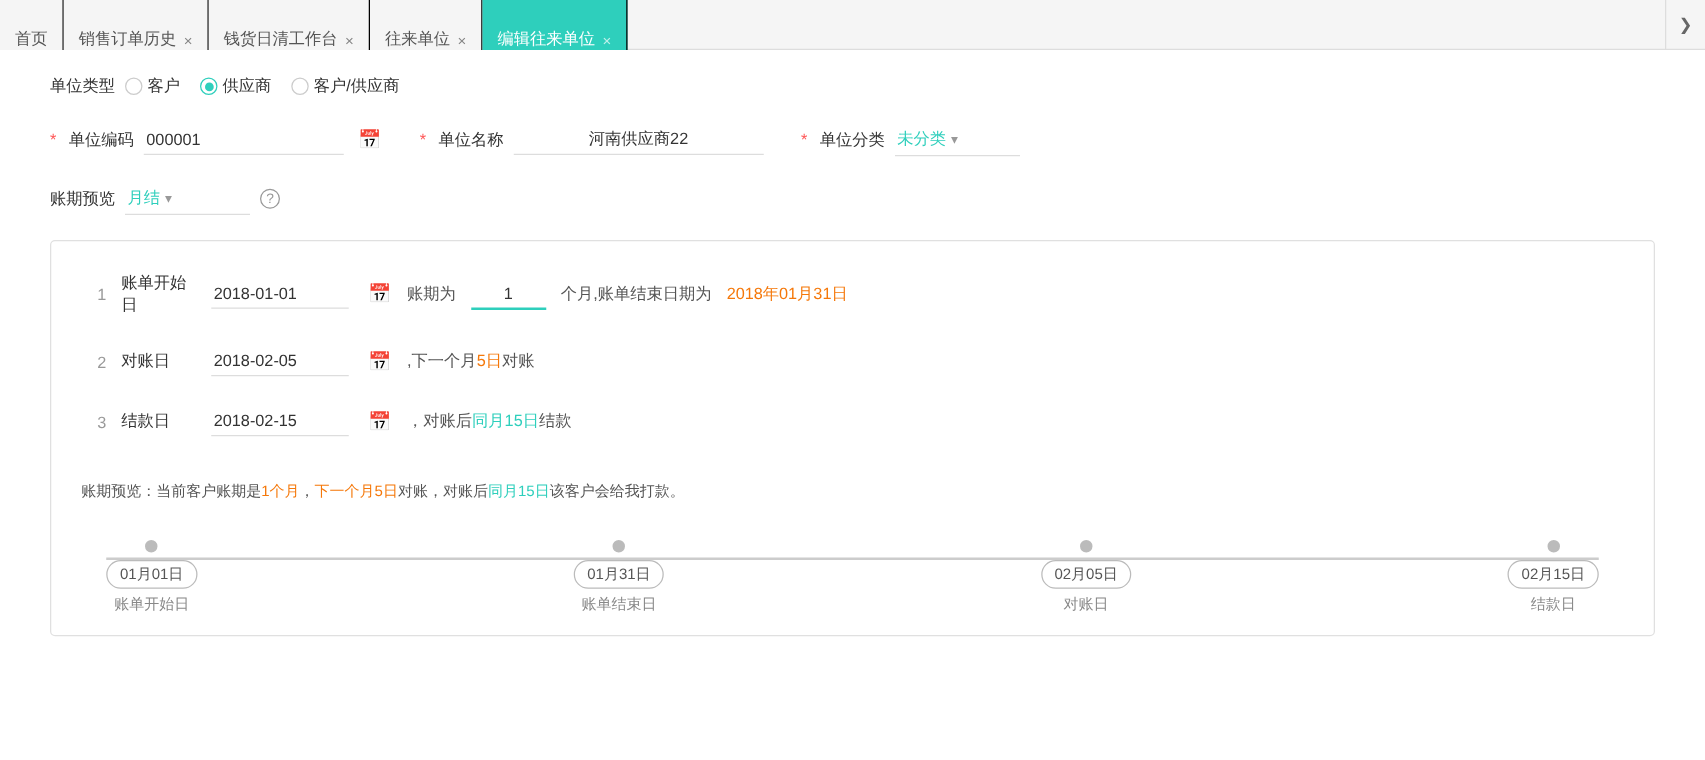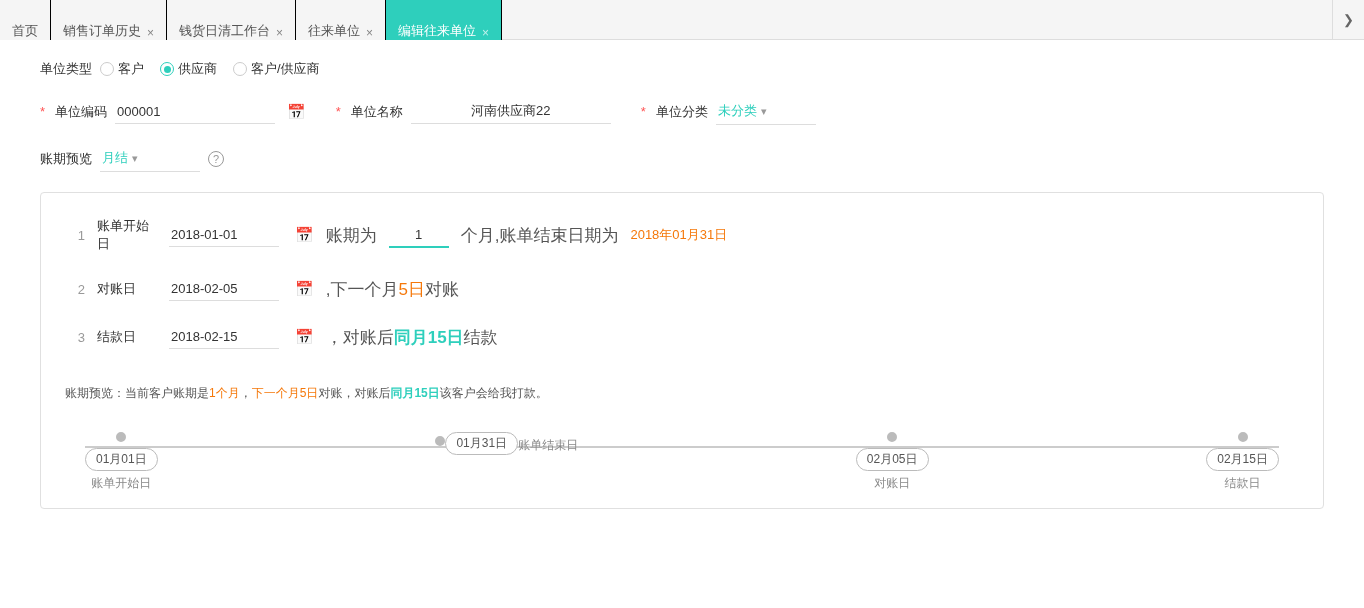--- a/index.html
+++ b/index.html
@@ -213,30 +213,30 @@
       padding: 4px 2px;
       font-size: 13px;
       color: #333;
       width: 60px;
       outline: none;
       text-align: center;
       background: transparent;
     }
     .row-desc {
       color: #555;
-      font-size: 17px;
+      font-size: 13px;
       text-align: center;
     }
     .highlight-orange {
       color: #f5780a;
       font-weight: normal;
     }
     .highlight-cyan {
       color: #2ecfbc;
-      font-weight: bold;
+      font-weight: normal;
     }
 
     
     .preview-text {
       font-size: 12px;
       color: #555;
       padding: 12px 0 0 0;
     }
   </style>
 </head>
@@ -364,21 +364,21 @@
       <div style="display:flex; justify-content: space-between; align-items: flex-start; position:relative; z-index:1;">
 
         <div style="display:flex; flex-direction:column; align-items:center;">
           <div style="width:10px;height:10px;border-radius:50%;background:#bbb;border:2px solid #bbb;margin-bottom:6px;"></div>
           <div style="border:1px solid #bbb;border-radius:12px;padding:2px 10px;font-size:12px;color:#555;background:#fff;white-space:nowrap;">
             <span>01月01日</span>
           </div>
           <div style="font-size:12px;color:#888;margin-top:4px;">账单开始日</div>
         </div>
 
-        <div style="display:flex; flex-direction:row; align-items:center;">
+        <div style="display:flex; flex-direction:column; align-items:center;">
           <div style="width:10px;height:10px;border-radius:50%;background:#bbb;border:2px solid #bbb;margin-bottom:6px;"></div>
           <div style="border:1px solid #bbb;border-radius:12px;padding:2px 10px;font-size:12px;color:#555;background:#fff;white-space:nowrap;">
             <span>01月31日</span>
           </div>
           <div style="font-size:12px;color:#888;margin-top:4px;">账单结束日</div>
         </div>
 
         <div style="display:flex; flex-direction:column; align-items:center;">
           <div style="width:10px;height:10px;border-radius:50%;background:#bbb;border:2px solid #bbb;margin-bottom:6px;"></div>
           <div style="border:1px solid #bbb;border-radius:12px;padding:2px 10px;font-size:12px;color:#555;background:#fff;white-space:nowrap;">

